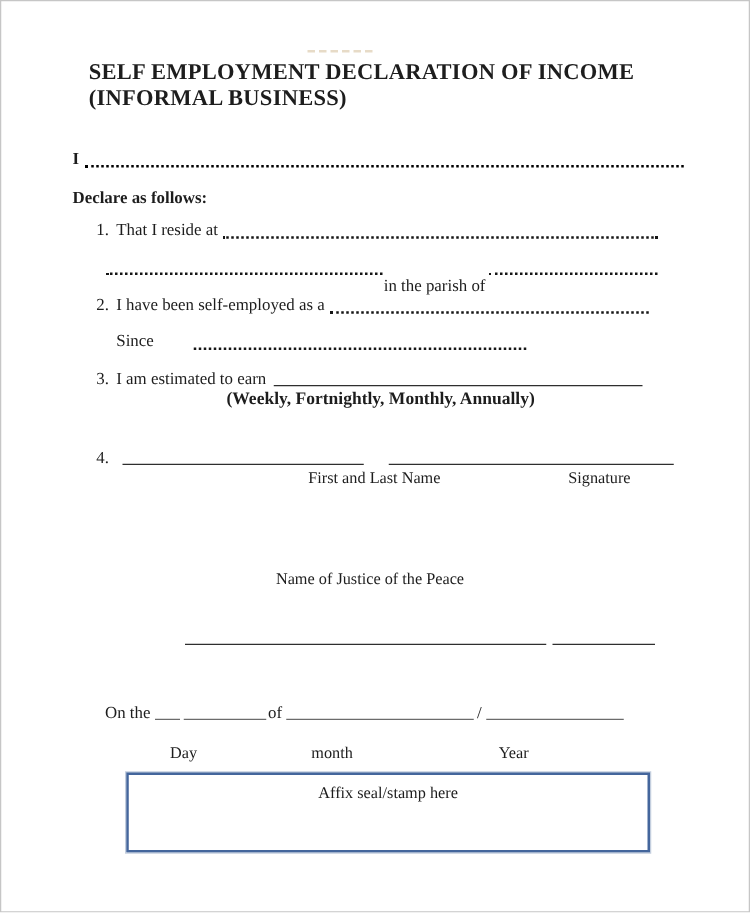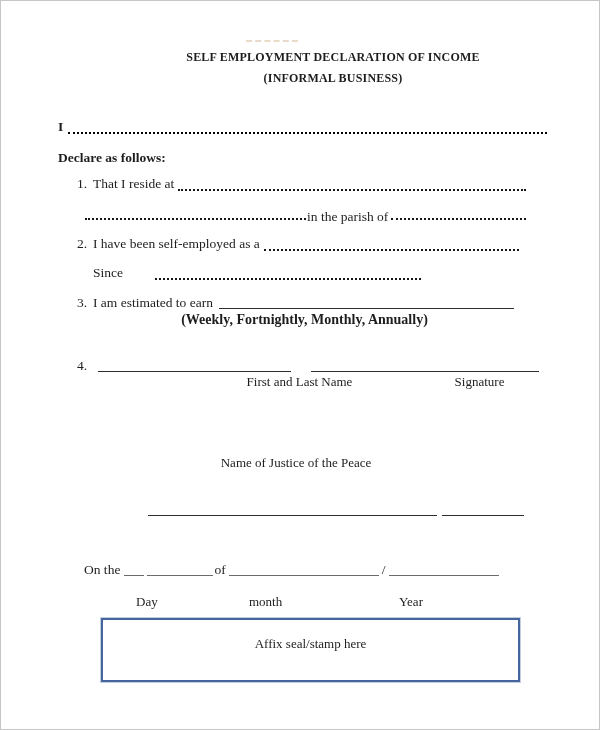--- a/index.html
+++ b/index.html
@@ -25,31 +25,31 @@
   .grow{flex:1 1 auto;}
   .spacer{border:none;}
   .b{font-weight:bold;}
   .center{text-align:center;}
   .faded-mark{
     position:absolute;left:245px;top:39px;width:52px;height:0;
     border-top:2px dashed #e7dbc7;
   }
   .heading{
     position:absolute;left:70px;right:4px;top:46px;
-    text-align:center;font-weight:bold;font-size:12px;line-height:21px;
+    font-weight:bold;font-size:18px;line-height:21px;
     letter-spacing:.2px;
     font-family:Liberation Serif, serif;
   }
   .seal-box{
     position:absolute;left:100px;top:617px;width:419px;height:64px;
     box-sizing:border-box;
     border:2px solid #44669c;
     box-shadow:0 0 0 1px #c3cede;
   }
-  .seal-label{margin-top:16px;text-align:center;font-size:13px;line-height:16px;}
+  .seal-label{margin-top:6px;text-align:center;font-size:13px;line-height:16px;}
   .sublabel{position:absolute;font-size:13px;line-height:16px;}
 </style>
 </head>
 <body>
 
 <div class="page" style="border-color: rgb(198, 198, 198); color: rgb(29, 29, 29);">
 
   <div class="faded-mark"></div>
 
   <div class="heading">
@@ -67,21 +67,21 @@
   </div>
 
   <div class="row" style="top:175px;left:76px;right:73px;">
     <span class="num">1.</span>
     <span>That I reside at</span>
     <span class="fill dot grow" style="margin-left:4px;"></span>
   </div>
 
   <div class="row" style="top:204px;left:84px;right:73px;">
     <span class="fill dot" style="width:221px;"></span>
-    <span style="margin:4px 3px 0 1px;">in the parish of</span>
+    <span style="margin:16px 3px 0 1px;">in the parish of</span>
     <span class="fill dot grow"></span>
   </div>
 
   <div class="row" style="top:235px;left:76px;right:80px;">
     <span class="num">2.</span>
     <span>I have been self-employed as a</span>
     <span class="fill dot grow" style="margin-left:4px;"></span>
   </div>
 
   <div class="row" style="top:264px;left:92px;width:328px;gap:32px;">

